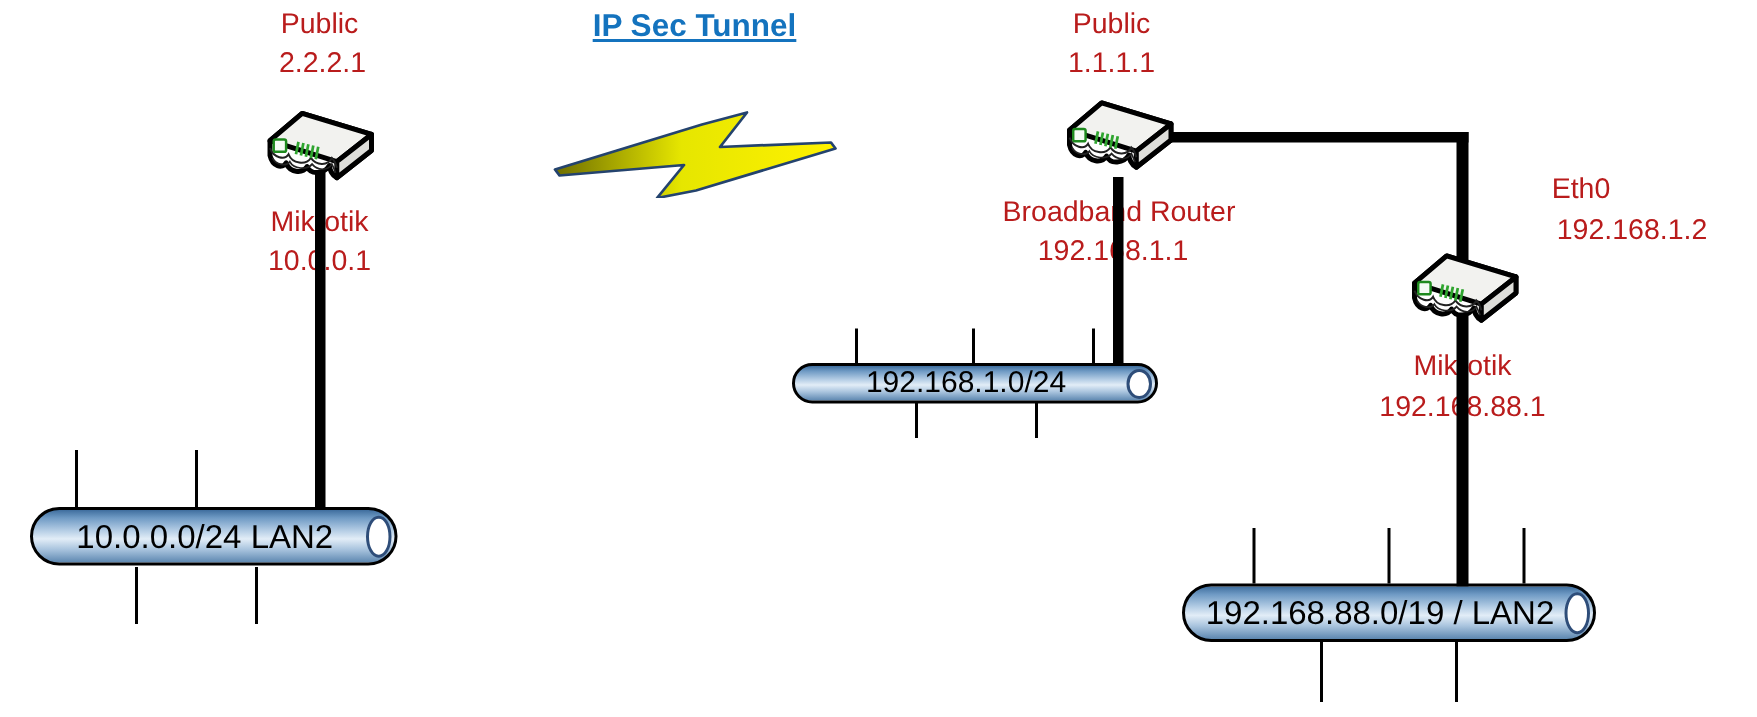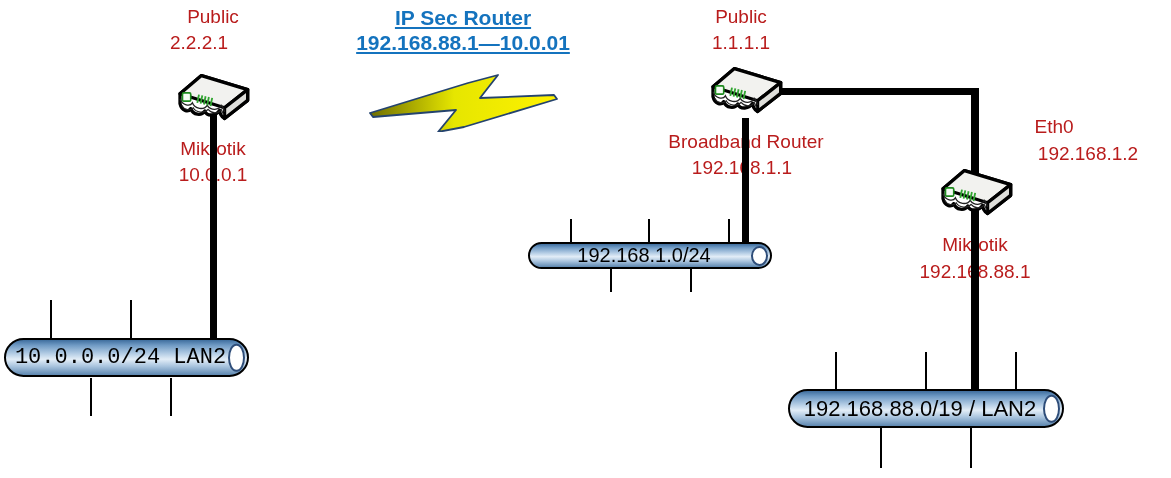--- a/index.html
+++ b/index.html
@@ -79,47 +79,46 @@
           <line x1="33" y1="31" x2="31" y2="41"></line>
           <line x1="37" y1="32" x2="35" y2="42"></line>
           <line x1="41" y1="33" x2="39" y2="43"></line>
           <line x1="45" y1="34" x2="43" y2="44"></line>
           <line x1="49" y1="35" x2="47" y2="45"></line>
         </g>
       </symbol>
     </defs>
   </svg>
 
-  <div class="lbl tunnel-title" style="left:463px; top:6px;">IP Sec Router</div>
-  <div class="lbl tunnel-sub" style="left:463px; top:31px;">192.168.88.1—10.0.01</div>
+  <div class="lbl tunnel-title" style="left:463px; top:6px;">IP Sec Tunnel</div>
 
   <svg class="bolt" viewBox="0 0 192 60">
     <defs>
       <linearGradient id="boltgrad" x1="0" y1="0" x2="1" y2="0">
         <stop offset="0" stop-color="#6e6e00"></stop>
         <stop offset="0.45" stop-color="#e6e600"></stop>
         <stop offset="1" stop-color="#fff200"></stop>
       </linearGradient>
     </defs>
     <polygon points="2,41 100,11 130,3 112,26 186,23 189,27 96,55 70,60 88,38 5,45" fill="url(#boltgrad)" stroke="#24436e" stroke-width="1.8" stroke-linejoin="round"></polygon>
   </svg>
 
   <div class="lbl" style="left:213px; top:6px;">Public</div>
-  <div class="lbl" style="left:199px; top:32px;text-align:center;">2.2.2.1</div>
+  <div class="lbl" style="left:215px; top:32px;text-align:center;">2.2.2.1</div>
   <div class="lbl" style="left:213px; top:138px;">Mikrotik</div>
   <div class="lbl" style="left:213px; top:164px;">10.0.0.1</div>
 
   <div class="link" style="left:210px; top:104px; width:7px; height:236px;"></div>
 
   <div class="tick" style="left:50px;  top:300px; height:38px;"></div>
   <div class="tick" style="left:130px; top:300px; height:38px;"></div>
   <div class="tick" style="left:90px;  top:378px; height:38px;"></div>
   <div class="tick" style="left:170px; top:378px; height:38px;"></div>
 
-  <div class="pipe f22" style="left:4px; top:338px; width:245px; height:39px;font-family:Liberation Mono, monospace;">
+  <div class="pipe f22" style="left:20px; top:338px; width:245px; height:39px;">
     <span class="pipe-label">10.0.0.0/24 LAN2</span>
     <span class="pipe-cap"></span>
   </div>
 
   <svg class="router" style="left:171px; top:69px;" viewBox="0 0 100 80">
     <use href="#router-sym"></use>
   </svg>
 
   <div class="lbl" style="left:741px; top:6px;">Public</div>
   <div class="lbl" style="left:741px; top:32px;text-align:center;">1.1.1.1</div>

